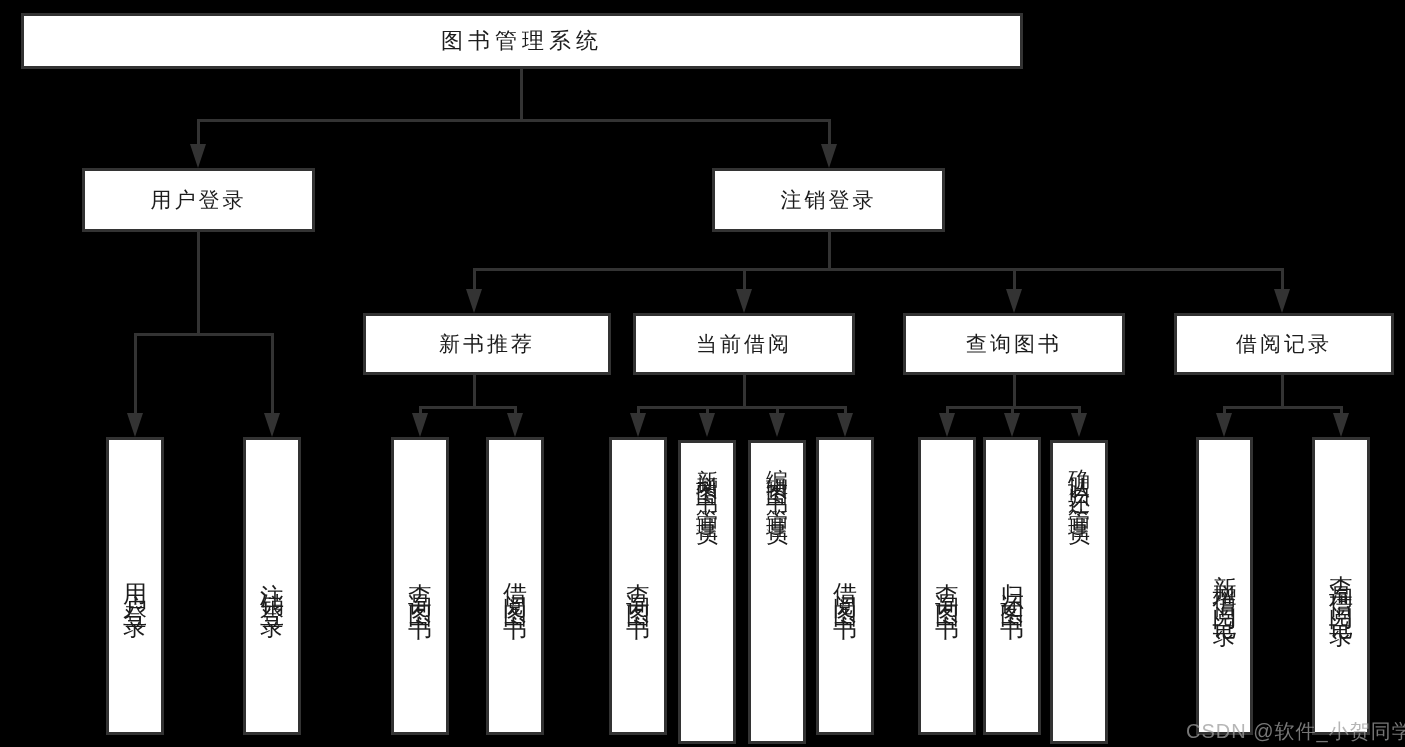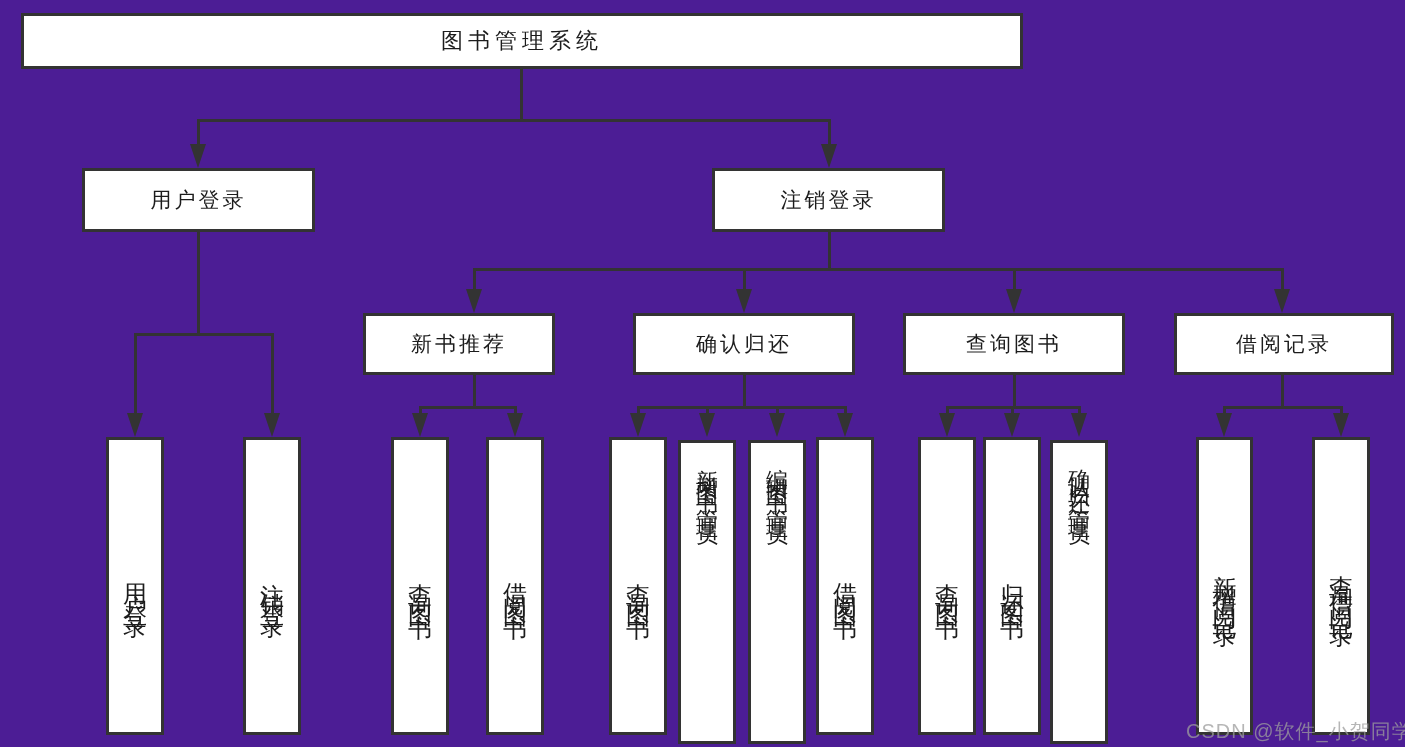--- a/index.html
+++ b/index.html
@@ -1,17 +1,17 @@
 <!DOCTYPE html>
 <html><head>
 <meta charset="utf-8">
 <style>
   html,body{margin:0;padding:0;background:#ffffff;}
   #stage{
-    position:relative;width:1405px;height:747px;background:#4c1d95;
+    position:relative;width:1405px;height:747px;background:#000000;
     font-family:"Liberation Sans","DejaVu Sans",sans-serif;
     color:#1c1c1c;overflow:hidden;
   }
   .box{
     position:absolute;box-sizing:border-box;border:3px solid #333333;background:#ffffff;
     display:flex;align-items:center;justify-content:center;
   }
   .hlabel{font-size:21px;letter-spacing:3px;color:#1c1c1c;white-space:nowrap;}
   .rootlabel{font-size:22px;letter-spacing:5px;}
   .vbox{flex-direction:column;}
@@ -43,26 +43,26 @@
   </div>
 
   <div class="box" style="left:82px;top:168px;width:233px;height:64px;">
     <span class="hlabel">用户登录</span>
   </div>
 
   <div class="box" style="left:712px;top:168px;width:233px;height:64px;">
     <span class="hlabel">注销登录</span>
   </div>
 
-  <div class="box" style="left:363px;top:313px;width:192px;height:62px;">
+  <div class="box" style="left:363px;top:313px;width:248px;height:62px;">
     <span class="hlabel">新书推荐</span>
   </div>
 
   <div class="box" style="left:633px;top:313px;width:222px;height:62px;">
-    <span class="hlabel">确认归还</span>
+    <span class="hlabel">当前借阅</span>
   </div>
 
   <div class="box" style="left:903px;top:313px;width:222px;height:62px;">
     <span class="hlabel">查询图书</span>
   </div>
 
   <div class="box" style="left:1174px;top:313px;width:220px;height:62px;">
     <span class="hlabel">借阅记录</span>
   </div>
 

